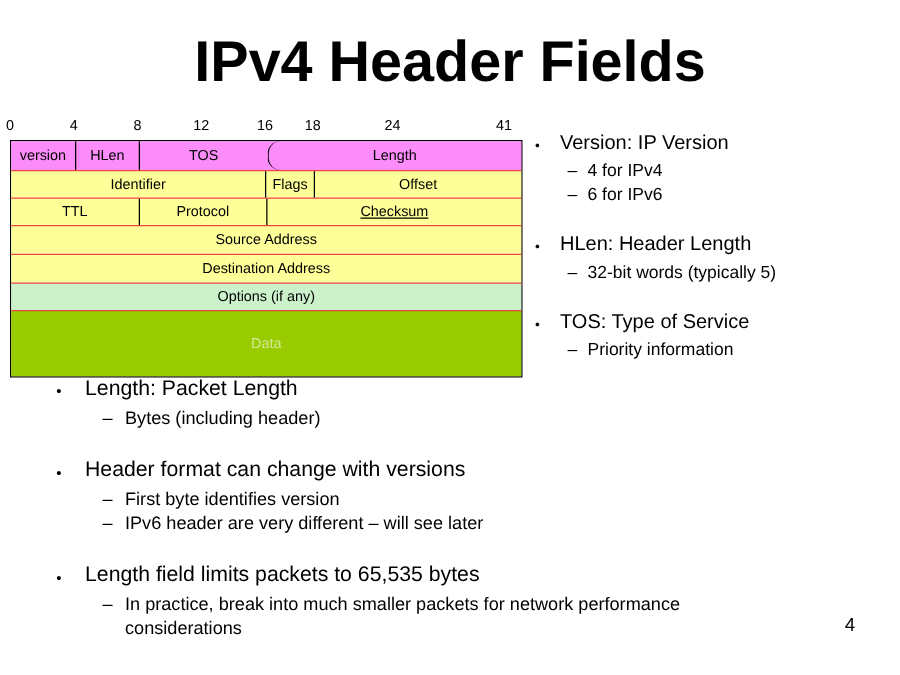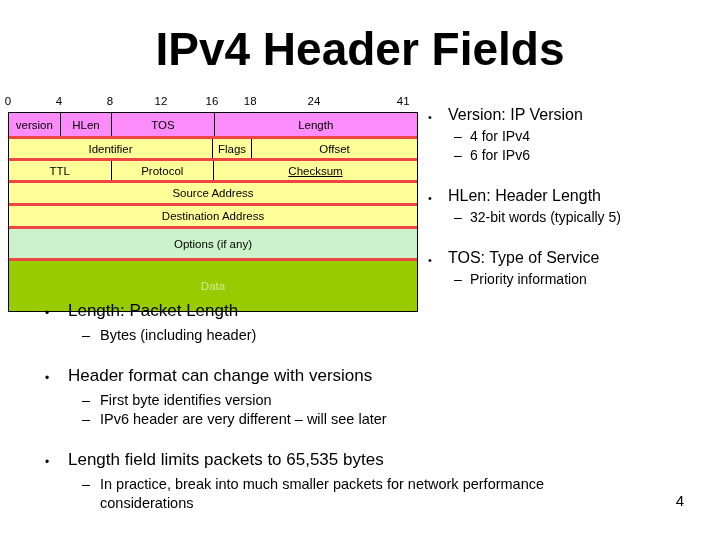--- a/index.html
+++ b/index.html
@@ -13,21 +13,21 @@
   }
   .ruler{position:absolute;left:8px;top:94px;width:412px;height:14px;}
   .tick{
     position:absolute;top:0;transform:translateX(-50%);
     font-size:11.5px;line-height:14px;
   }
   .hdr-table{
     position:absolute;left:8px;top:112px;width:410px;
     border:1px solid #000;box-sizing:border-box;
   }
-  .hrow{display:flex;box-sizing:border-box;border-top:3px solid #ef4444;}
+  .hrow{display:flex;box-sizing:border-box;border-top:1px solid #ef4444;}
   .hrow:first-child{border-top:none;}
   .hfield{
     flex-basis:0;box-sizing:border-box;border-left:1px solid #000;
     display:flex;align-items:center;justify-content:center;
     font-size:11.5px;overflow:hidden;white-space:nowrap;
   }
   .hfield:first-child{border-left:none;}
   .bullets{position:absolute;}
   .bullets .group{margin-bottom:20px;}
   .bullets .main{display:flex;align-items:flex-start;}
@@ -60,39 +60,39 @@
       <span class="tick" style="left: 242.25px;">18</span>
       <span class="tick" style="left: 306px;">24</span>
       <span class="tick" style="left: 357px; margin-top: 32px;">28</span>
       <span class="tick" style="left: 395.25px;">41</span>
     </div>
   <div class="hdr-table" id="hdr-table">
       <div class="hrow" style="height: 23px; background: rgb(251, 140, 249);">
         <div class="hfield" style="flex-grow: 4;">version</div>
         <div class="hfield" style="flex-grow: 4;">HLen</div>
         <div class="hfield" style="flex-grow: 8;">TOS</div>
-        <div class="hfield" style="flex-grow: 16;">Length</div>
+        <div class="hfield" style="flex-grow: 16; border-radius: 10px;">Length</div>
       </div>
       <div class="hrow" style="height: 22px; background: rgb(255, 255, 153);">
         <div class="hfield" style="flex-grow: 16;">Identifier</div>
         <div class="hfield" style="flex-grow: 3;">Flags</div>
         <div class="hfield" style="flex-grow: 13;">Offset</div>
       </div>
       <div class="hrow" style="height: 22px; background: rgb(255, 255, 153);">
         <div class="hfield" style="flex-grow: 8;">TTL</div>
         <div class="hfield" style="flex-grow: 8;">Protocol</div>
         <div class="hfield" style="flex-grow: 16; text-decoration: underline;">Checksum</div>
       </div>
       <div class="hrow" style="height: 23px; background: rgb(255, 255, 153);">
         <div class="hfield" style="flex-grow: 32;">Source Address</div>
       </div>
       <div class="hrow" style="height: 23px; background: rgb(255, 255, 153);">
         <div class="hfield" style="flex-grow: 32;">Destination Address</div>
       </div>
-      <div class="hrow" style="height: 32px; background: rgb(204, 242, 204);">
+      <div class="hrow" style="height: 22px; background: rgb(204, 242, 204);">
         <div class="hfield" style="flex-grow: 32;">Options (if any)</div>
       </div>
       <div class="hrow" style="height: 53px; background: rgb(153, 204, 0); color: rgb(212, 232, 150);">
         <div class="hfield" style="flex-grow: 32;">Data</div>
       </div>
     </div>
   <div class="bullets right-bullets" id="right-bullets">
       <div class="group">
         <div class="main">
           <span class="mk">•</span>

